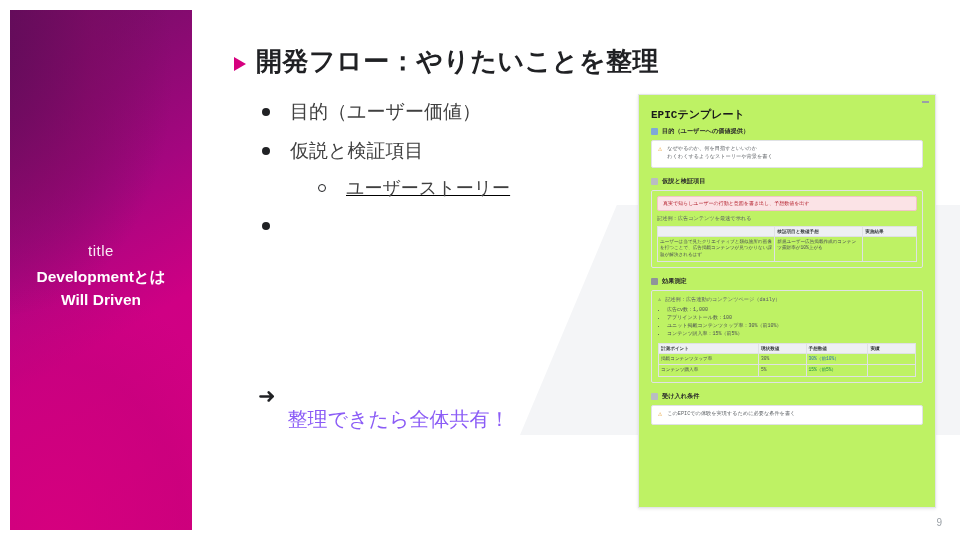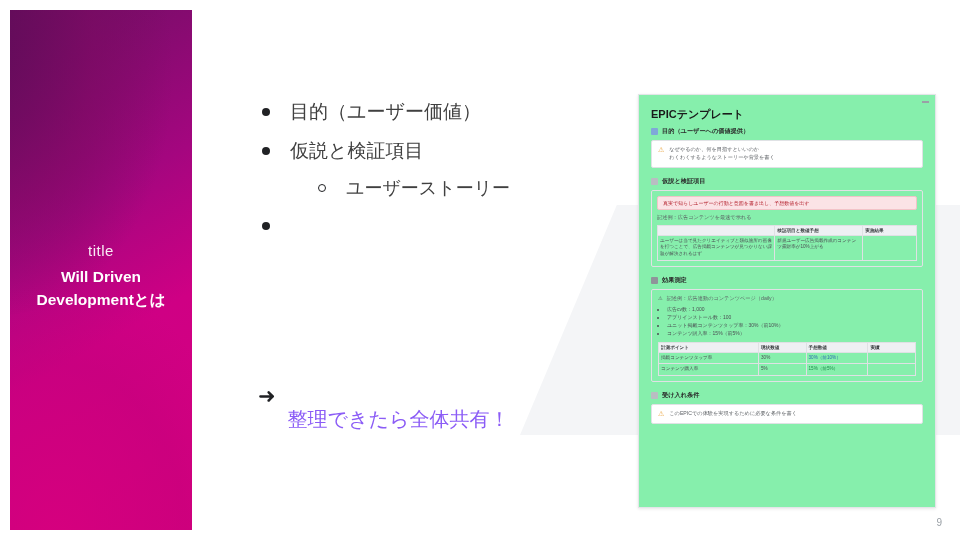--- a/index.html
+++ b/index.html
@@ -112,21 +112,21 @@
     left: 262px;
     top: 99px;
     z-index: 3;
   }
   .bullet-row {
     display: flex;
     align-items: flex-start;
     margin-bottom: 12px;
   }
   .bullet-row.lvl1 { padding-left: 0; }
-  .bullet-row.lvl2 { padding-left: 56px; }
+  .bullet-row.lvl2 { padding-left: 56px; text-decoration: underline; }
   .dot {
     width: 8px;
     height: 8px;
     border-radius: 50%;
     background: #202124;
     margin-top: 9px;
     margin-right: 20px;
     flex: 0 0 auto;
   }
   .circle {
@@ -171,27 +171,28 @@
     margin-top: 48px;
   }
 
   
   .doc-card {
     position: absolute;
     left: 638px;
     top: 94px;
     width: 296px;
     height: 412px;
-    background: #86efac;
+    background: #bef264;
     border: 1px solid #e3e5e8;
     box-shadow: 0 1px 3px rgba(0,0,0,0.10);
     z-index: 4;
     overflow: hidden;
     font-size: 5.2px;
     color: #333;
+    font-family: Liberation Mono, monospace;
   }
   .doc-minimize {
     position: absolute;
     right: 6px;
     top: 6px;
     width: 7px;
     height: 1.5px;
     background: #9aa0a6;
   }
   .doc-title {
@@ -309,25 +310,29 @@
 
 <div class="slide">
 
   <div class="bg-shape"></div>
 
   <div class="left-panel">
     <div class="swoosh"></div>
     <div class="swoosh2"></div>
     <div class="panel-text">
       <div class="panel-title-label">title</div>
+      <div class="panel-heading">Developmentとは</div>
       <div class="panel-heading">Will Driven</div>
-      <div class="panel-heading">Developmentとは</div>
     </div>
   </div>
 
+  <div class="heading">
+    <div class="tri-marker"></div>
+    <div class="heading-text">開発フロー：やりたいことを整理</div>
+  </div>
 
   <div class="bullets">
     <div class="bullet-row lvl1">
       <span class="dot"></span>
       <span class="bullet-text">目的（ユーザー価値）</span>
     </div>
     <div class="bullet-row lvl1">
       <span class="dot"></span>
       <span class="bullet-text">仮説と検証項目</span>
     </div>

